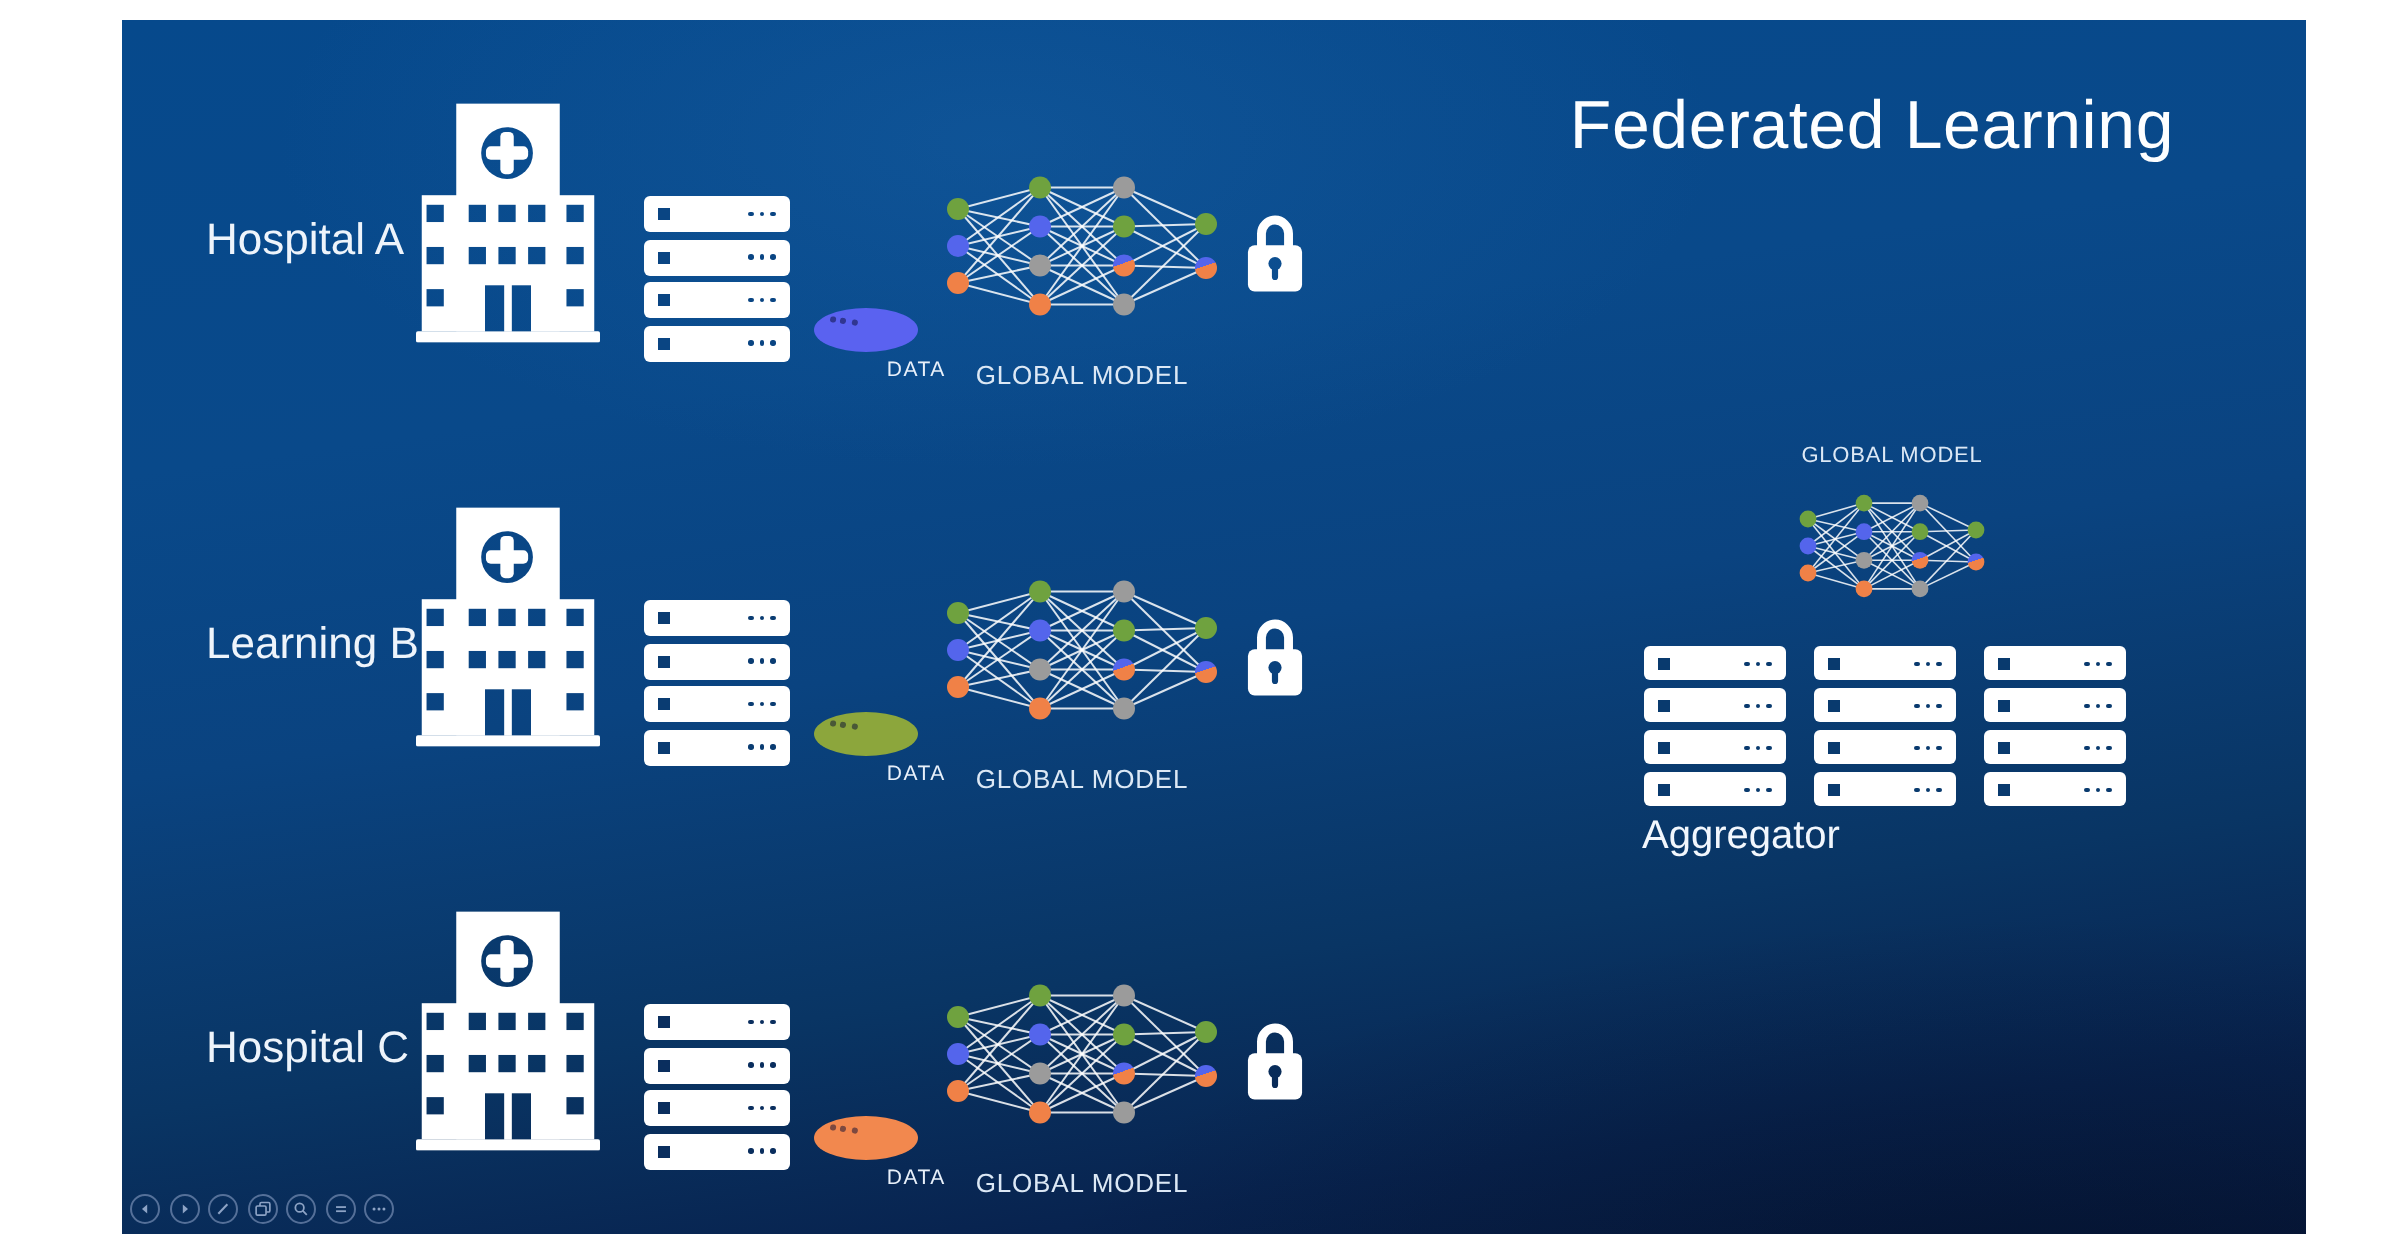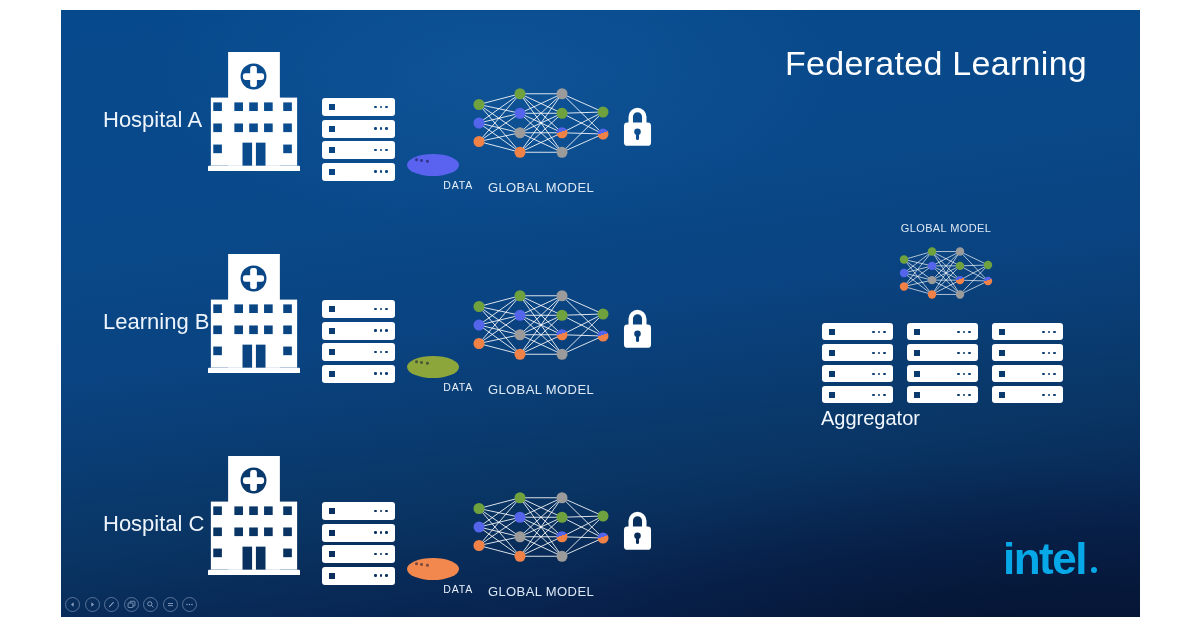--- a/index.html
+++ b/index.html
@@ -4,20 +4,21 @@
 <style>
   html,body{margin:0;padding:0;}
   body{width:1200px;height:627px;background:#ffffff;font-family:"Liberation Sans",sans-serif;overflow:hidden;}
   .page{position:relative;width:1200px;height:627px;background:#ffffff;}
   .slide{
     position:absolute;left:61px;top:10px;width:1079px;height:607px;
     background:
       radial-gradient(55% 45% at 40% 10%, rgba(32,108,178,0.30), rgba(32,108,178,0) 60%),
       radial-gradient(75% 55% at 88% 108%, rgba(2,8,24,0.45), rgba(2,8,24,0) 62%),
       linear-gradient(172deg,#06498c 0%,#09498a 30%,#0a4380 50%,#093564 72%,#08234f 88%,#071b41 100%);
+    padding-left: 13px;
   }
   
   .title{position:absolute;left:705px;top:34px;width:340px;text-align:center;
     font-size:34px;color:#fdfeff;letter-spacing:.3px;}
   
   .row{position:absolute;left:0;width:640px;height:190px;}
   .h-label{position:absolute;left:42px;top:57px;font-size:22px;color:#eef4fb;white-space:nowrap;}
   .building{position:absolute;left:147px;top:0;width:92px;height:123px;}
   .building svg{width:100%;height:100%;display:block;}
   .rack{position:absolute;left:261px;top:48px;width:73px;}
@@ -695,21 +696,20 @@
           <span class="sq"></span>
           <span class="dots">
             <i></i>
             <i></i>
             <i></i>
           </span>
         </div>
       </div>
     <div class="agg-label">Aggregator</div>
 
-    <div class="intel" style="color: rgb(7, 168, 232);"><span>intel</span><span class="intel-dot"></span></div>
 
     <div class="toolbar">
       <button class="tb-btn">
         <svg viewBox="0 0 16 16">
             <path class="f" d="M9.6,4.8 L5.8,8 L9.6,11.2 Z"></path>
           </svg>
       </button>
       <button class="tb-btn">
         <svg viewBox="0 0 16 16">
             <path class="f" d="M6.4,4.8 L10.2,8 L6.4,11.2 Z"></path>

